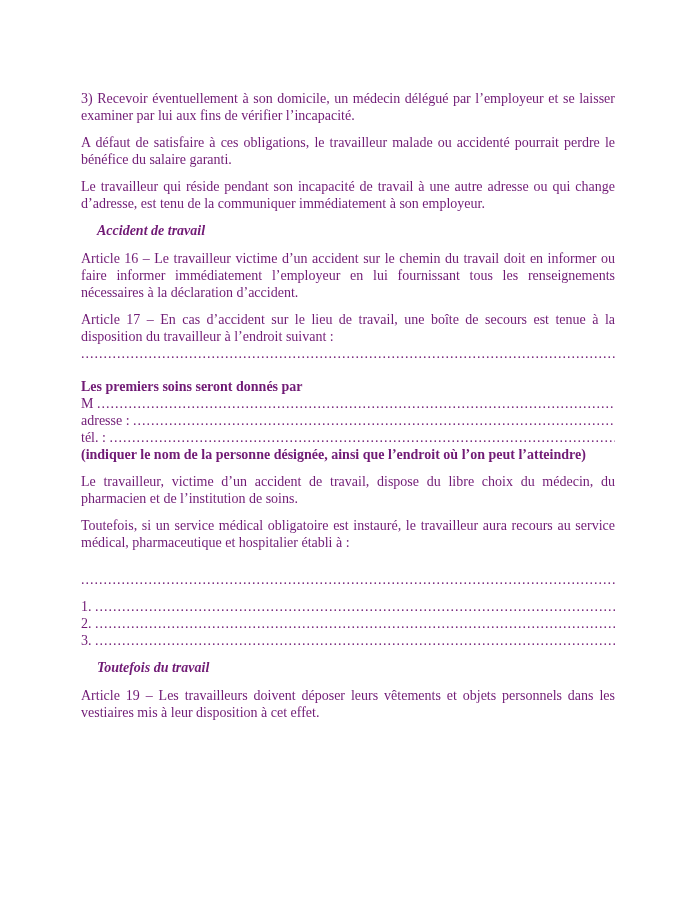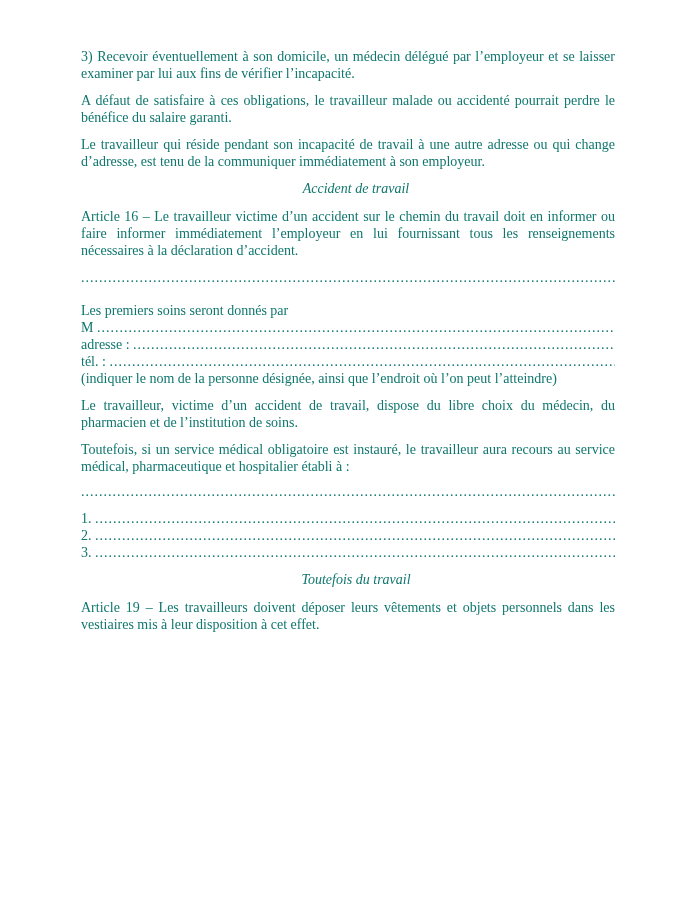--- a/index.html
+++ b/index.html
@@ -5,46 +5,46 @@
   html, body {
     margin: 0;
     padding: 0;
     background: #ffffff;
   }
   .page {
     position: relative;
     width: 696px;
     height: 900px;
     box-sizing: border-box;
-    padding: 48px 81px 0 81px;
+    padding: 90px 81px 0 81px;
     background: #ffffff;
-    color: #0f766e;
+    color: #701a75;
     font-family: "Liberation Serif", serif;
     font-size: 14px;
     line-height: 17px;
     overflow: hidden;
   }
   p {
     margin: 0 0 10px 0;
     text-align: justify;
   }
   .mb0 { margin-bottom: 0; }
-  .mb4 { margin-bottom: 8px; }
+  .mb4 { margin-bottom: 20px; }
   .mb10 { margin-bottom: 10px; }
   .gap-lg { margin-bottom: 16px; }
   .heading {
-    font-weight: normal;
+    font-weight: bold;
     font-style: italic;
     margin: 5px 0 11px 16px;
-    text-align: center;
   }
   .art-label { font-weight: normal; }
   .line {
     white-space: nowrap;
     overflow: hidden;
+    font-weight: bold;
   }
   .dotline {
     display: flex;
     align-items: baseline;
     white-space: pre;
     overflow: hidden;
     height: 17px;
   }
   .dotline .prefix {
     flex: 0 0 auto;
@@ -65,20 +65,21 @@
   <p>3) Recevoir éventuellement à son domicile, un médecin délégué par l’employeur et se laisser examiner par lui aux fins de vérifier l’incapacité.</p>
 
   <p>A défaut de satisfaire à ces obligations, le travailleur malade ou accidenté pourrait perdre le bénéfice du salaire garanti.</p>
 
   <p>Le travailleur qui réside pendant son incapacité de travail à une autre adresse ou qui change d’adresse, est tenu de la communiquer immédiatement à son employeur.</p>
 
   <div class="heading">Accident de travail</div>
 
   <p><span class="art-label">Article 16</span><span> – Le travailleur victime d’un accident sur le chemin du travail doit en informer ou faire informer immédiatement l’employeur en lui fournissant tous les renseignements nécessaires à la déclaration d’accident.</span></p>
 
+  <p class="mb0"><span class="art-label">Article 17</span><span> – En cas d’accident sur le lieu de travail, une boîte de secours est tenue à la disposition du travailleur à l’endroit suivant :</span></p>
 
   <div class="dotline gap-lg"><span class="dots">......................................................................................................................................................................</span></div>
 
   <div class="line">Les premiers soins seront donnés par</div>
 
   <div class="dotline"><span class="prefix">M </span><span class="dots">......................................................................................................................................................................</span></div>
 
   <div class="dotline"><span class="prefix">adresse : </span><span class="dots">......................................................................................................................................................................</span></div>
 
   <div class="dotline"><span class="prefix">tél. : </span><span class="dots">......................................................................................................................................................................</span></div>

